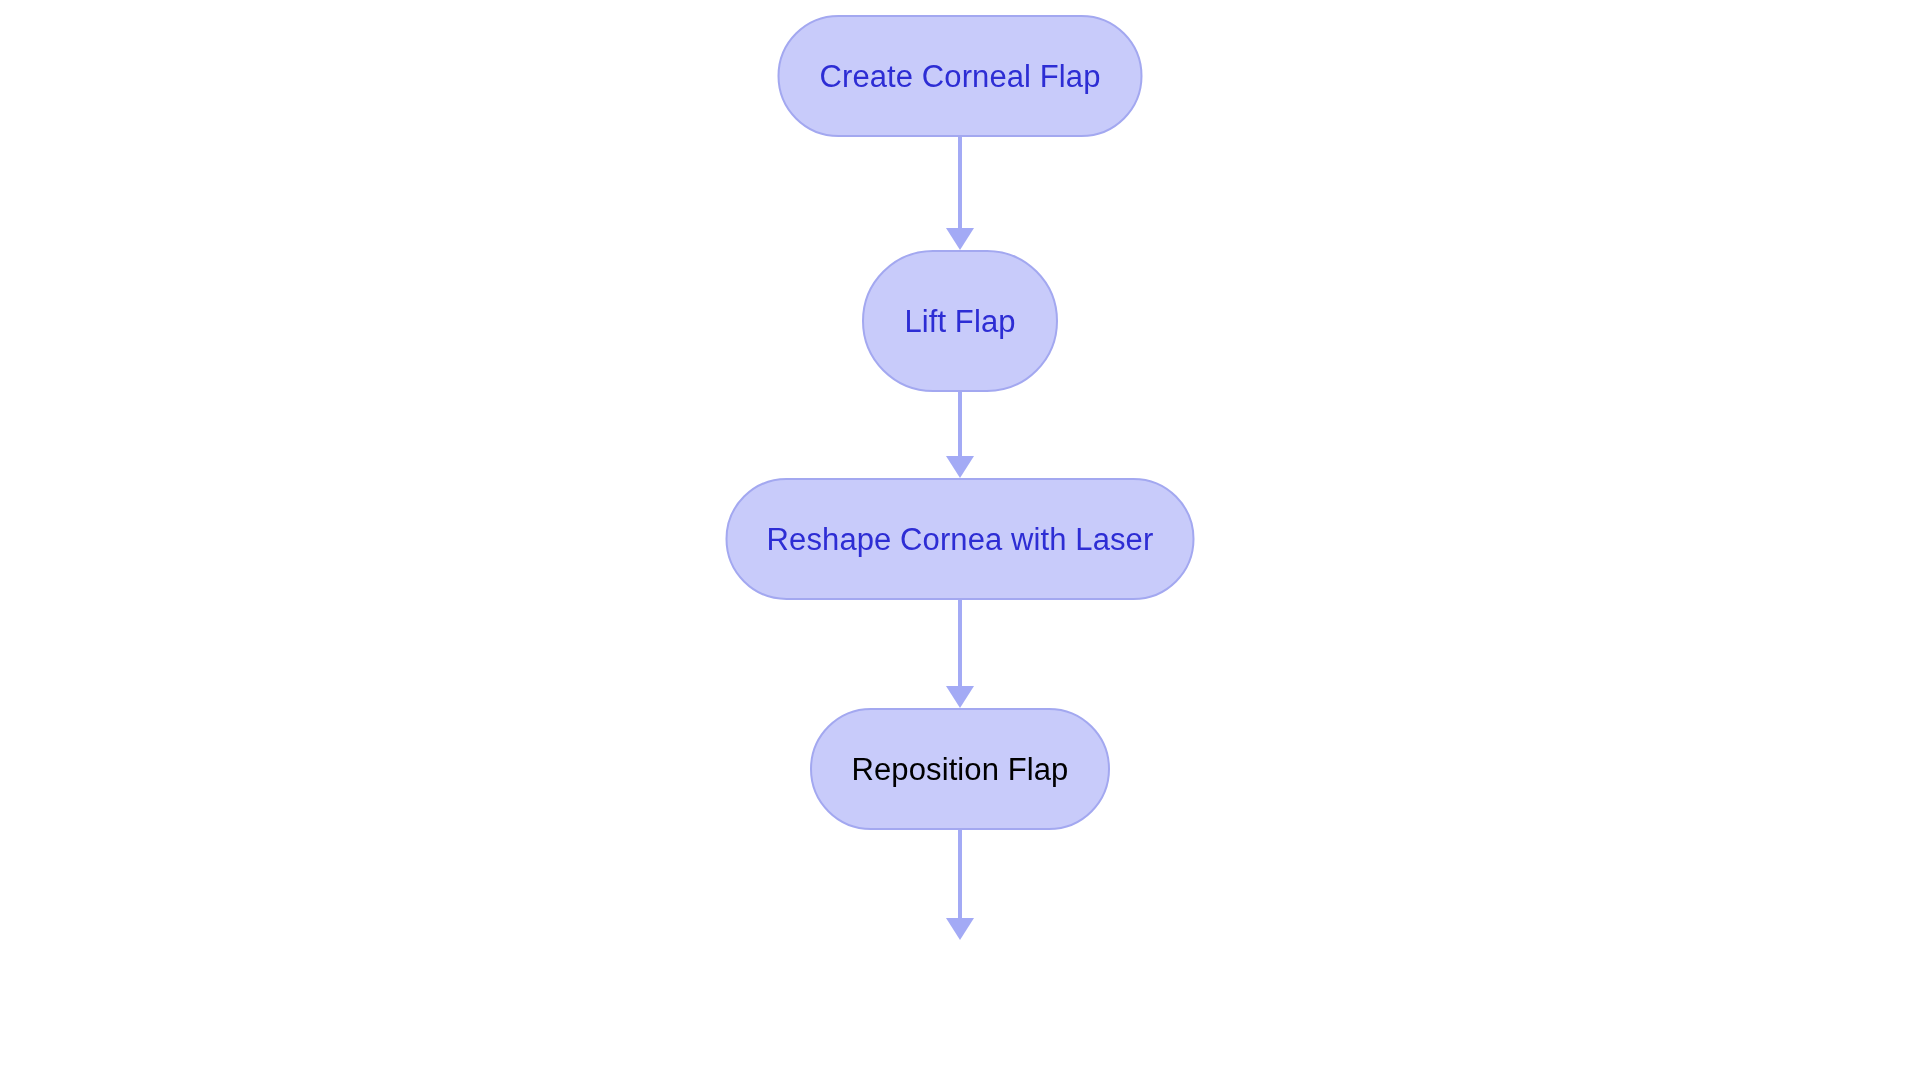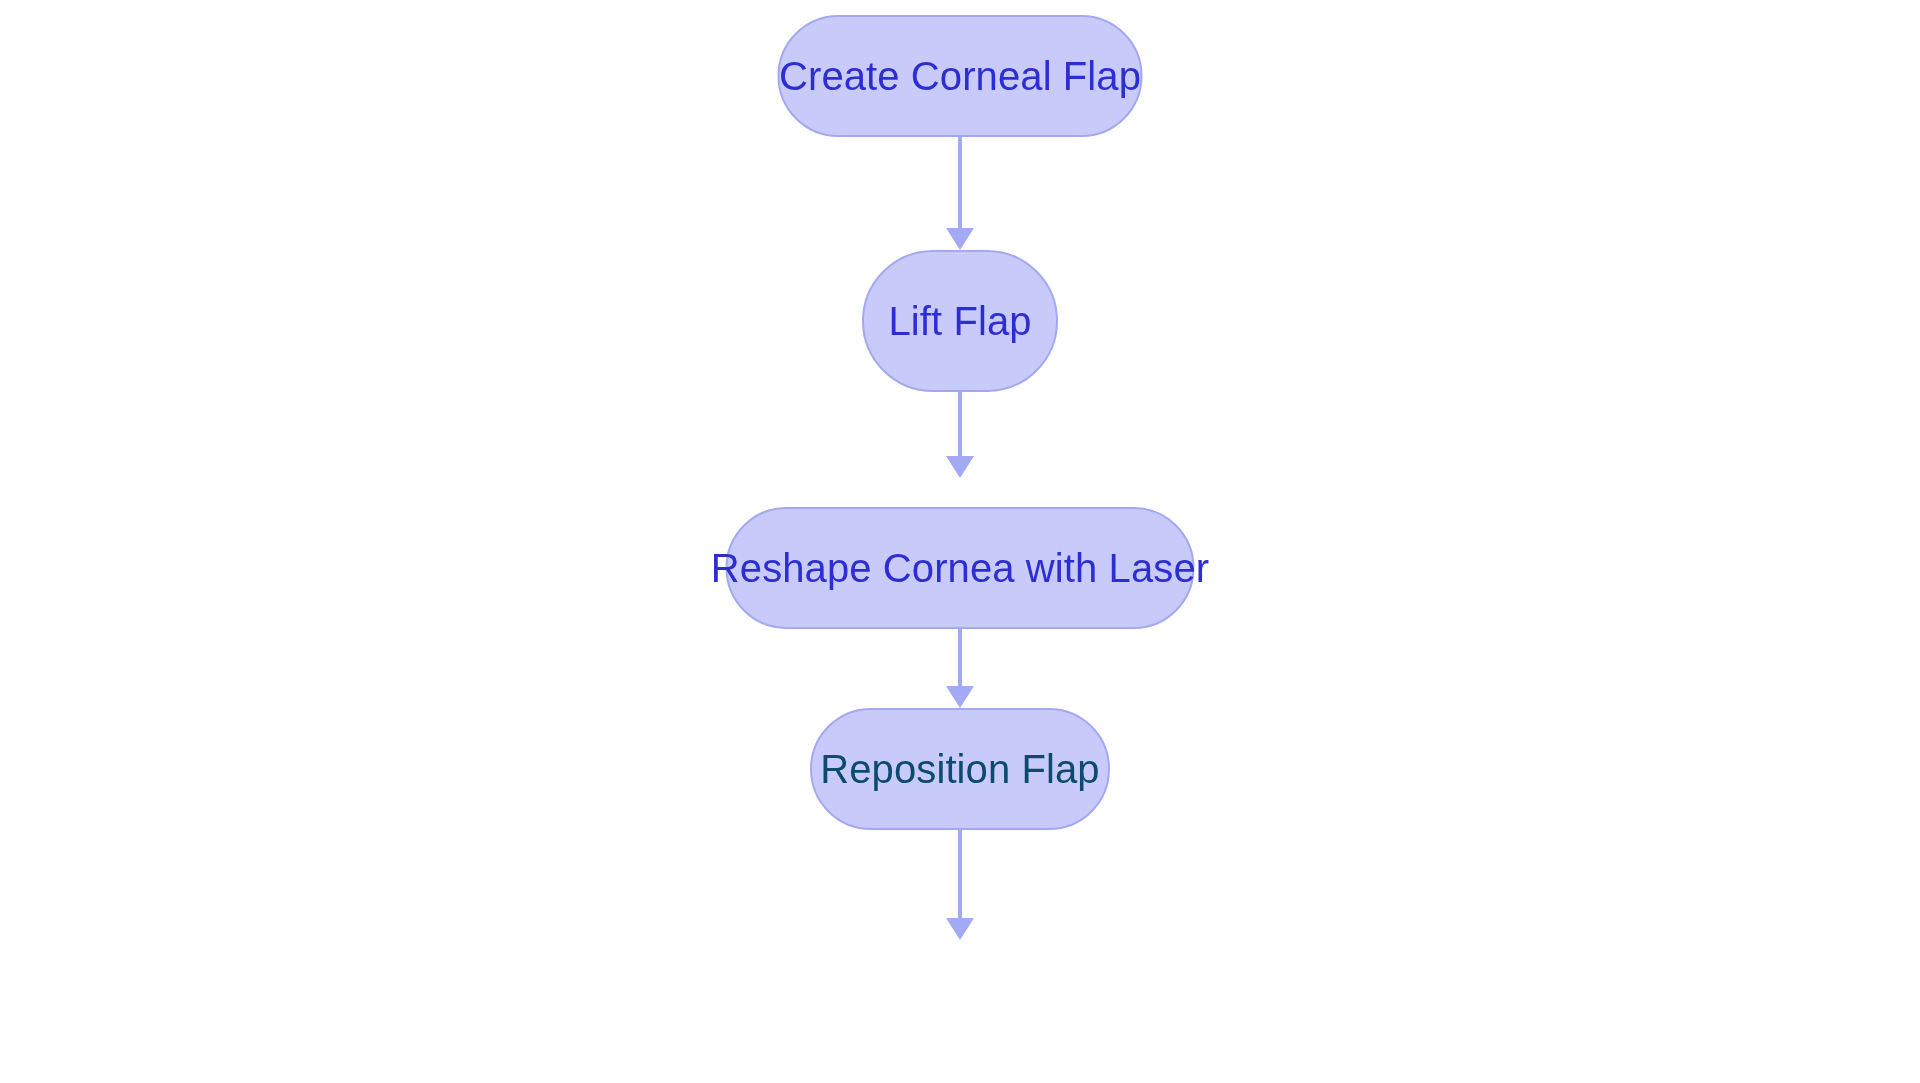--- a/index.html
+++ b/index.html
@@ -28,21 +28,21 @@
     justify-content: center;
     background: #c8cbfa;
     border: 2px solid #a3a8f0;
     border-radius: 9999px;
     height: 122px;
     transform: translateX(-50%);
   }
 
   .flow-node-label {
     color: #2d2dd4;
-    font-size: 40px;
+    font-size: 31px;
     font-weight: 400;
     line-height: 1;
     letter-spacing: 0.1px;
     white-space: nowrap;
     font-family: "Liberation Sans", "DejaVu Sans", sans-serif;
   }
 
   .flow-edge {
     position: absolute;
     transform: translateX(-50%);
@@ -88,22 +88,22 @@
   </div>
 
   <div class="flow-node" id="node-0" style="left: 960px; top: 15px; width: 365px; height: 122px; background: rgb(200, 203, 250); border-color: rgb(163, 168, 240);">
     <span class="flow-node-label" style="color: rgb(45, 45, 212);">Create Corneal Flap</span>
   </div>
 
   <div class="flow-node" id="node-1" style="left: 960px; top: 250px; width: 196px; height: 142px; background: rgb(200, 203, 250); border-color: rgb(163, 168, 240);">
     <span class="flow-node-label" style="color: rgb(45, 45, 212);">Lift Flap</span>
   </div>
 
-  <div class="flow-node" id="node-2" style="left: 960px; top: 478px; width: 469px; height: 122px; background: rgb(200, 203, 250); border-color: rgb(163, 168, 240); margin-top: 29px;">
+  <div class="flow-node" id="node-2" style="left: 960px; top: 478px; width: 469px; height: 122px; background: rgb(200, 203, 250); border-color: rgb(163, 168, 240);">
     <span class="flow-node-label" style="color: rgb(45, 45, 212);">Reshape Cornea with Laser</span>
   </div>
 
   <div class="flow-node" id="node-3" style="left: 960px; top: 708px; width: 300px; height: 122px; background: rgb(200, 203, 250); border-color: rgb(163, 168, 240);">
-    <span class="flow-node-label" style="color: #0c4a6e;">Reposition Flap</span>
+    <span class="flow-node-label" style="color: #000000;">Reposition Flap</span>
   </div>
 
 
 </div>
 
 </body></html>

